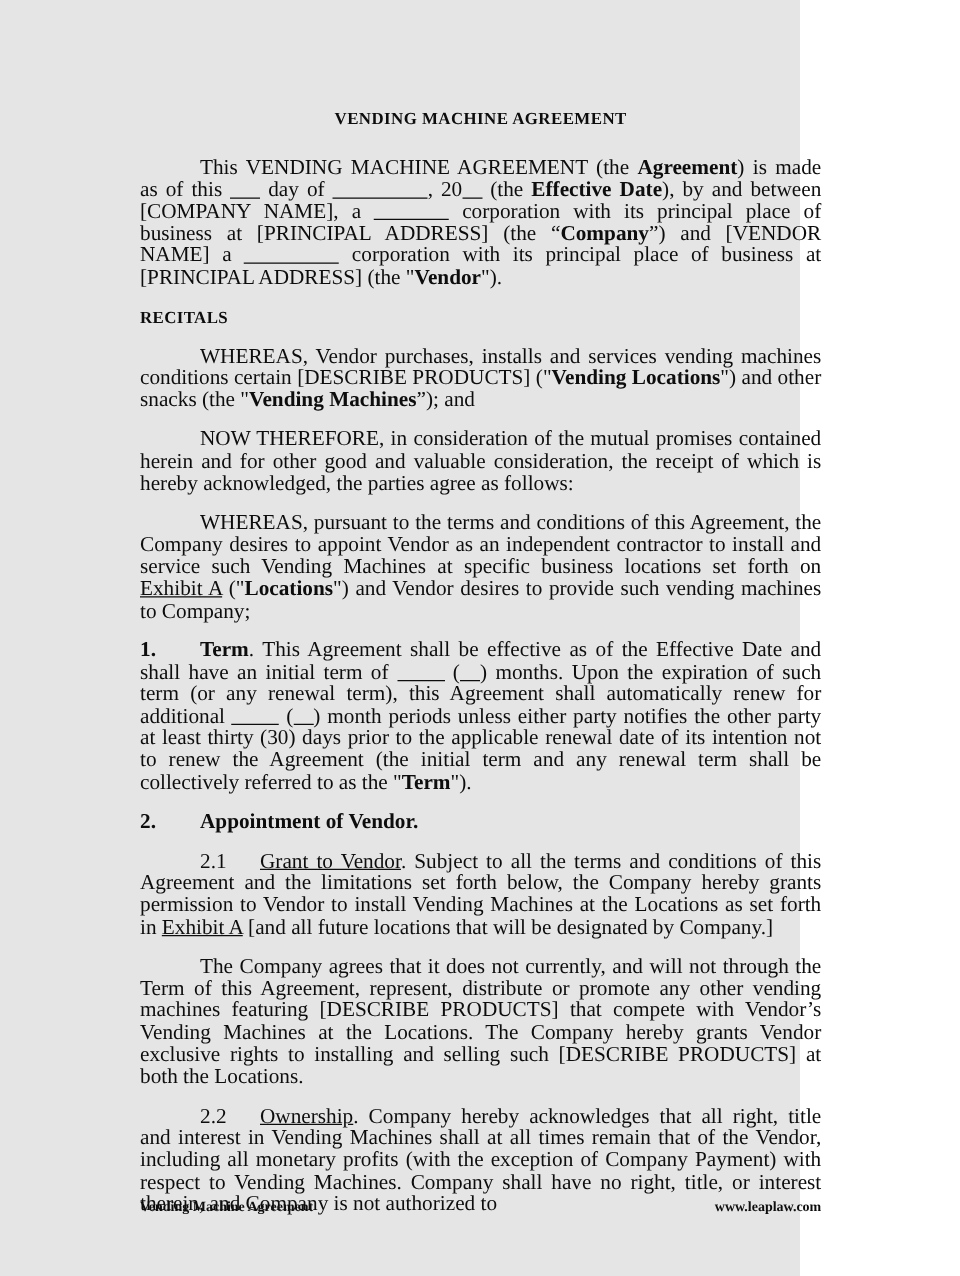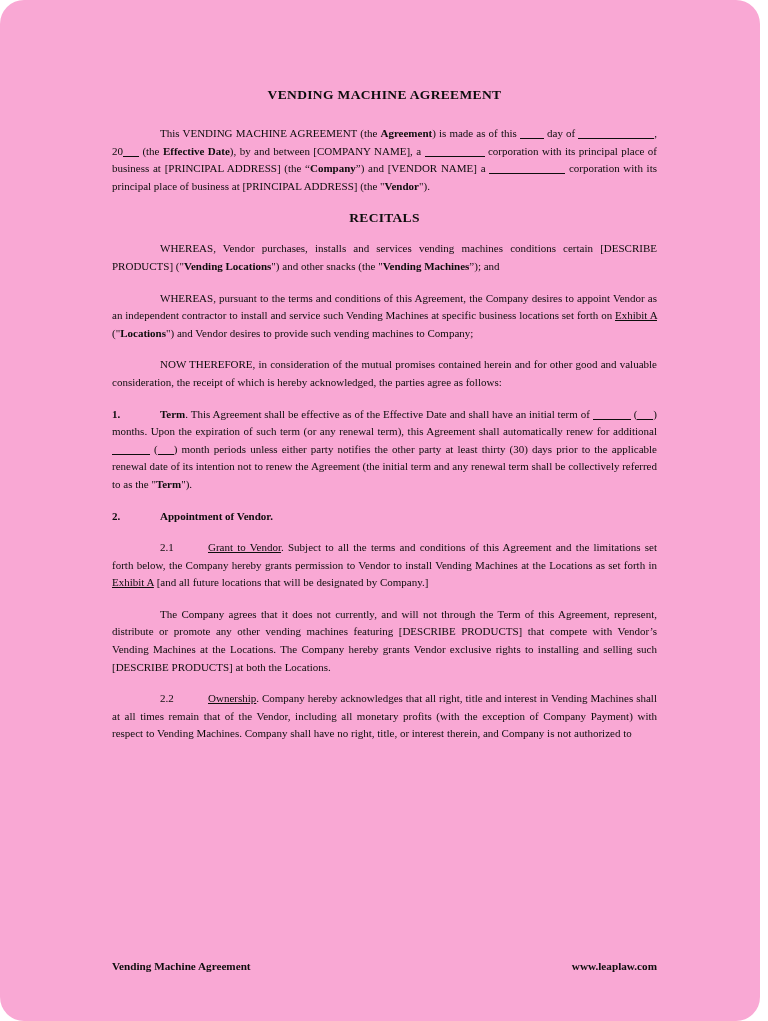--- a/index.html
+++ b/index.html
@@ -12,49 +12,48 @@
     width: 768px;
     height: 1021px;
     position: relative;
     font-family: "Liberation Serif", "DejaVu Serif", serif;
     color: #0d0d0d;
     overflow: hidden;
   }
   .page {
     position: absolute;
     left: 0; top: 0;
-    width: 760px;
+    width: 640px;
     height: 1021px;
-    background: #f9a8d4;
-    border-radius: 24px;
+    background: #e5e5e5;
   }
   .content {
     position: absolute;
     left: 112px;
     top: 86px;
     width: 545px;
   }
   .doc-title {
     font-size: 13.5px;
     font-weight: bold;
     text-align: center;
     letter-spacing: 0.35px;
     margin: 0 0 22px 0;
     line-height: 17px;
   }
   .section-heading {
     font-size: 13.5px;
     font-weight: bold;
-    text-align: center;
+    text-align: left;
     letter-spacing: 0.3px;
     margin: 0 0 14px 0;
     line-height: 17px;
   }
   p.para {
-    font-size: 11px;
+    font-size: 17px;
     line-height: 17.6px;
     text-align: justify;
     text-justify: inter-word;
     margin: 0 0 14px 0;
     text-indent: 48px;
     hyphens: none;
   }
   p.para.numbered {
     text-indent: 0;
   }
@@ -105,23 +104,23 @@
   <div class="content">
 
     <h1 class="doc-title">VENDING MACHINE AGREEMENT</h1>
 
     <p class="para"><span>This VENDING MACHINE AGREEMENT (the </span><b>Agreement</b><span>) is made as of this </span><span class="blank-sm"></span><span> day of </span><span class="blank-xl"></span><span>, 20</span><span class="blank-xs"></span><span> (the </span><b>Effective Date</b><span>), by and between [COMPANY NAME], a </span><span class="blank-lg"></span><span> corporation with its principal place of business at [PRINCIPAL ADDRESS] (the “</span><b>Company</b><span>”) and [VENDOR NAME] a </span><span class="blank-xl"></span><span> corporation with its principal place of business at [PRINCIPAL ADDRESS] (the "</span><b>Vendor</b><span>").</span></p>
 
     <h2 class="section-heading">RECITALS</h2>
 
     <p class="para"><span>WHEREAS, Vendor purchases, installs and services vending machines conditions certain [DESCRIBE PRODUCTS] ("</span><b>Vending Locations</b><span>") and other snacks (the "</span><b>Vending Machines</b><span>”); and</span></p>
 
+    <p class="para"><span>NOW THEREFORE</span><span>, in consideration of the mutual promises contained herein and for other good and valuable consideration, the receipt of which is hereby acknowledged, the parties agree as follows:</span></p>
+
     <p class="para"><span>WHEREAS, pursuant to the terms and conditions of this Agreement, the Company desires to appoint Vendor as an independent contractor to install and service such Vending Machines at specific business locations set forth on </span><u>Exhibit A</u><span> ("</span><b>Locations</b><span>") and Vendor desires to provide such vending machines to Company;</span></p>
-
-    <p class="para"><span>NOW THEREFORE</span><span>, in consideration of the mutual promises contained herein and for other good and valuable consideration, the receipt of which is hereby acknowledged, the parties agree as follows:</span></p>
 
     <p class="para numbered"><span class="num">1.</span><b>Term</b><span>. This Agreement shall be effective as of the Effective Date and shall have an initial term of </span><span class="blank-md"></span><span> (</span><span class="blank-xs"></span><span>) months. Upon the expiration of such term (or any renewal term), this Agreement shall automatically renew for additional </span><span class="blank-md"></span><span> (</span><span class="blank-xs"></span><span>) month periods unless either party notifies the other party at least thirty (30) days prior to the applicable renewal date of its intention not to renew the Agreement (the initial term and any renewal term shall be collectively referred to as the "</span><b>Term</b><span>").</span></p>
 
     <p class="para numbered"><span class="num">2.</span><b>Appointment of Vendor.</b></p>
 
     <p class="para sub-wrap"><span class="subnum">2.1</span><u>Grant to Vendor</u><span>. Subject to all the terms and conditions of this Agreement and the limitations set forth below, the Company hereby grants permission to Vendor to install Vending Machines at the Locations as set forth in </span><u>Exhibit A</u><span> [and all future locations that will be designated by Company.]</span></p>
 
     <p class="para">The Company agrees that it does not currently, and will not through the Term of this Agreement, represent, distribute or promote any other vending machines featuring [DESCRIBE PRODUCTS] that compete with Vendor’s Vending Machines at the Locations.  The Company hereby grants Vendor exclusive rights to installing and selling such [DESCRIBE PRODUCTS] at both the Locations.</p>
 
     <p class="para sub-wrap"><span class="subnum">2.2</span><u>Ownership</u><span>. Company hereby acknowledges that all right, title and interest in Vending Machines shall at all times remain that of the Vendor, including all monetary profits (with the exception of Company Payment) with respect to Vending Machines. Company shall have no right, title, or interest therein, and Company is not authorized to</span></p>

